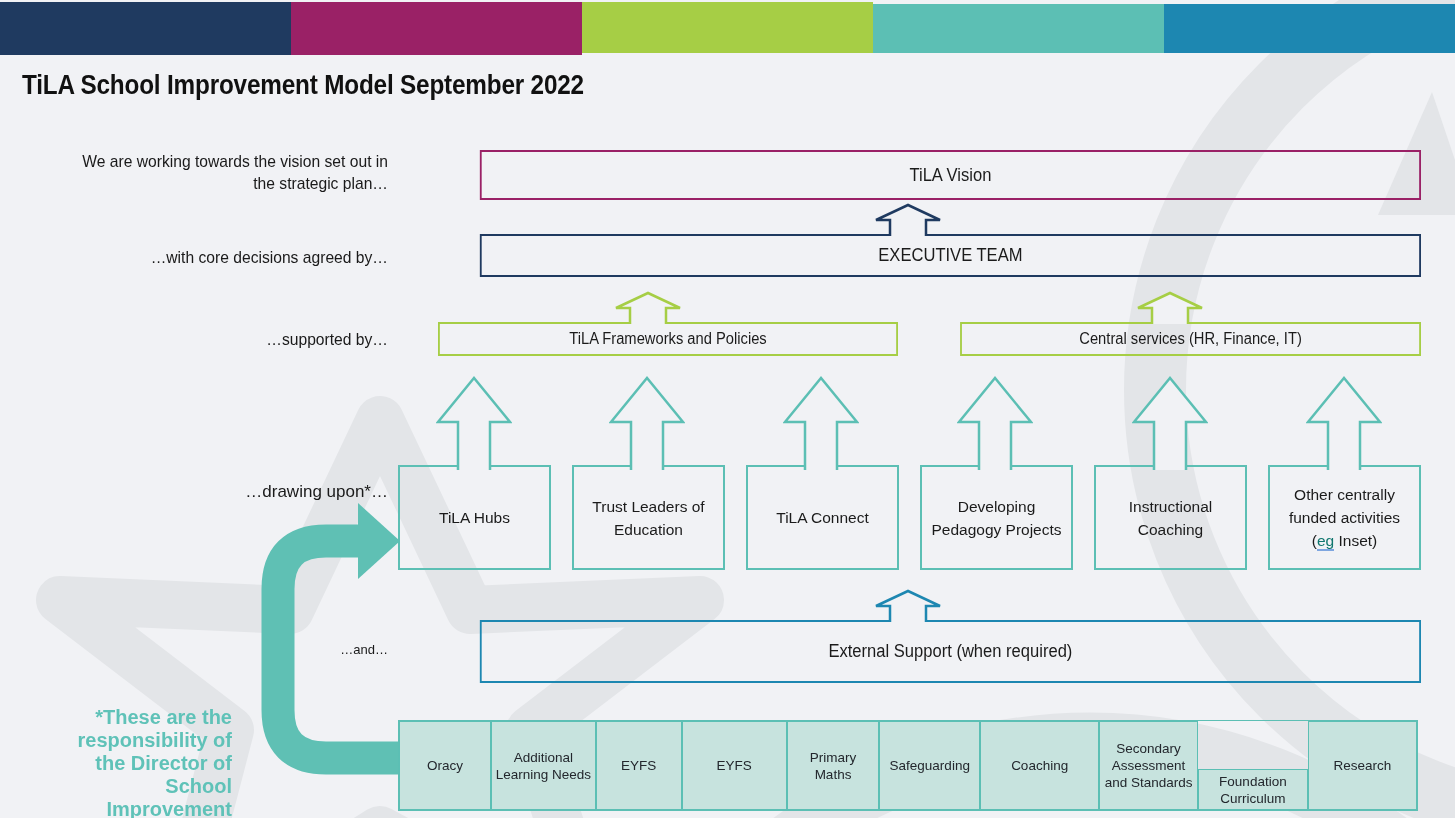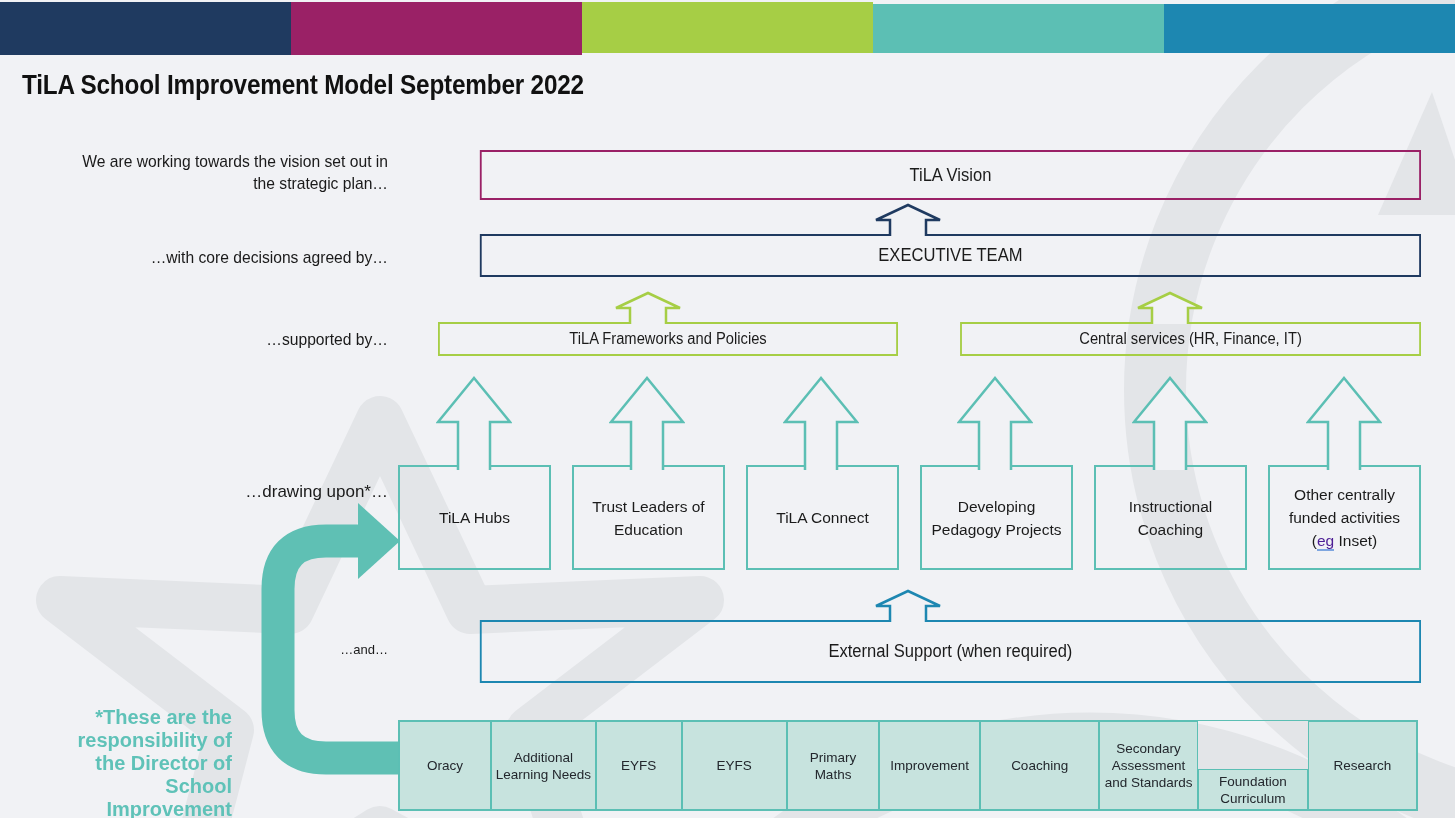--- a/index.html
+++ b/index.html
@@ -41,21 +41,21 @@
   #box-frameworks{left:398px;top:322px;width:500px;height:34px;border:2.5px solid var(--green);font-size:16px;}
   #box-central{left:920px;top:322px;width:501px;height:34px;border:2.5px solid var(--green);font-size:16px;}
   #box-external{left:398px;top:620px;width:1023px;height:63px;border:2.5px solid var(--blue);font-size:18px;}
 
   
   #programs-row{position:absolute;left:398px;top:465px;width:1023px;height:105px;
     display:flex;justify-content:space-between;z-index:2;}
   .pbox{width:153px;box-sizing:border-box;border:2.5px solid var(--teal);
     display:flex;align-items:center;justify-content:center;text-align:center;
     font-size:15.5px;line-height:23px;color:#1b1b1b;padding:2px 8px;}
-  .eg-mark{color:#4c1d95;border-bottom:2px double #7ea6e0;}
+  .eg-mark{color:#0f766e;border-bottom:2px double #7ea6e0;}
 
   
   #focus-row{position:absolute;left:398px;top:720px;width:1020px;height:91px;
     display:flex;z-index:2;border:1px solid var(--teal);box-sizing:border-box;}
   .fcell{flex:1 1 0;background:var(--tealfill);border:1.5px solid var(--teal);
     display:flex;align-items:center;justify-content:center;text-align:center;
     font-size:13.5px;line-height:17px;color:#23272d;padding:2px 3px;box-sizing:border-box;}
   .fcell:nth-child(1){flex-grow:83;}
   .fcell:nth-child(2){flex-grow:95;}
   .fcell:nth-child(3){flex-grow:77;}
@@ -138,21 +138,21 @@
         <span>Other centrally funded activities (<span class="eg-mark">eg</span> Inset)</span>
       </div>
     </div>
 
   <div id="focus-row">
       <div class="fcell">Oracy</div>
       <div class="fcell">Additional Learning Needs</div>
       <div class="fcell">EYFS</div>
       <div class="fcell">EYFS</div>
       <div class="fcell">Primary Maths</div>
-      <div class="fcell">Improvement</div>
+      <div class="fcell">Safeguarding</div>
       <div class="fcell">Coaching</div>
       <div class="fcell">Secondary Assessment and Standards</div>
       <div class="fcell">Foundation Curriculum</div>
       <div class="fcell">Research</div>
     </div>
 
   <svg class="arrow" style="left:875px;top:203px" width="66" height="33" viewBox="0 0 66 33">
     <path d="M15,33 L15,17 L1,17 L33,2 L65,17 L51,17 L51,33" fill="#f1f2f5" stroke="#1f3a60" stroke-width="2.5"></path>
   </svg>
   <svg class="arrow" style="left:615px;top:291px" width="66" height="33" viewBox="0 0 66 33">

